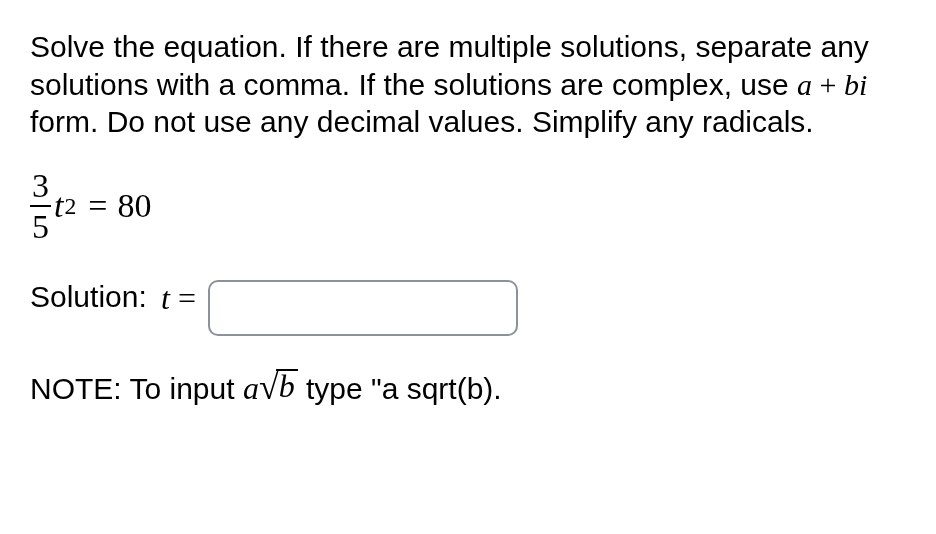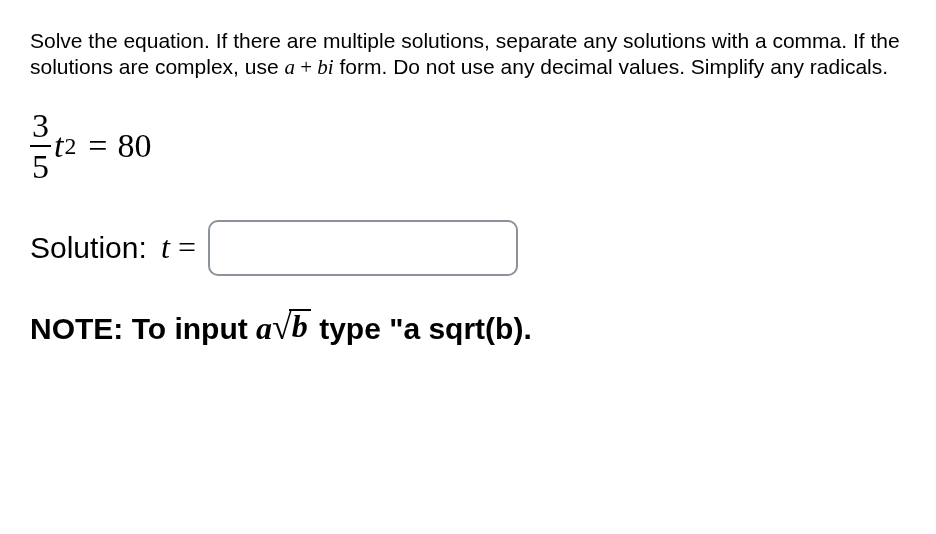--- a/index.html
+++ b/index.html
@@ -9,21 +9,21 @@
     }
     body {
       width: 936px;
       height: 534px;
       background: #fff;
       font-family: Arial, Helvetica, sans-serif;
       color: #000;
       padding: 28px 28px 20px 30px;
     }
     .instructions {
-      font-size: 21px;
+      font-size: 30px;
       line-height: 1.25;
       margin-bottom: 28px;
     }
     .math-italic {
       font-family: 'Cambria Math','Times New Roman',serif;
       font-style: italic;
     }
     .math-roman {
       font-family: 'Cambria Math','Times New Roman',serif;
     }
@@ -56,21 +56,20 @@
     .eq-sup {
       font-size: 0.7em;
       vertical-align: super;
       margin-left: 0px;
     }
     .eq-eq {
       margin: 0 10px 0 12px;
     }
     .solution-row {
       display: flex;
-      align-items: center;
       font-size: 30px;
       margin-bottom: 34px;
     }
     .solution-label {
       margin-right: 6px;
     }
     .sol-math {
       font-family: 'Cambria Math','Times New Roman',serif;
       font-size: 32px;
     }
@@ -84,21 +83,20 @@
       height: 56px;
       border: 2px solid #8b9299;
       border-radius: 10px;
       font-size: 26px;
       padding: 4px 10px;
       outline: none;
       background: #fff;
     }
     .note {
       font-size: 30px;
-      font-weight: bold;
     }
     .note-math {
       font-family: 'Cambria Math','Times New Roman',serif;
       font-size: 32px;
     }
     .sqrt-wrap {
       display: inline-flex;
       align-items: baseline;
       position: relative;
     }

